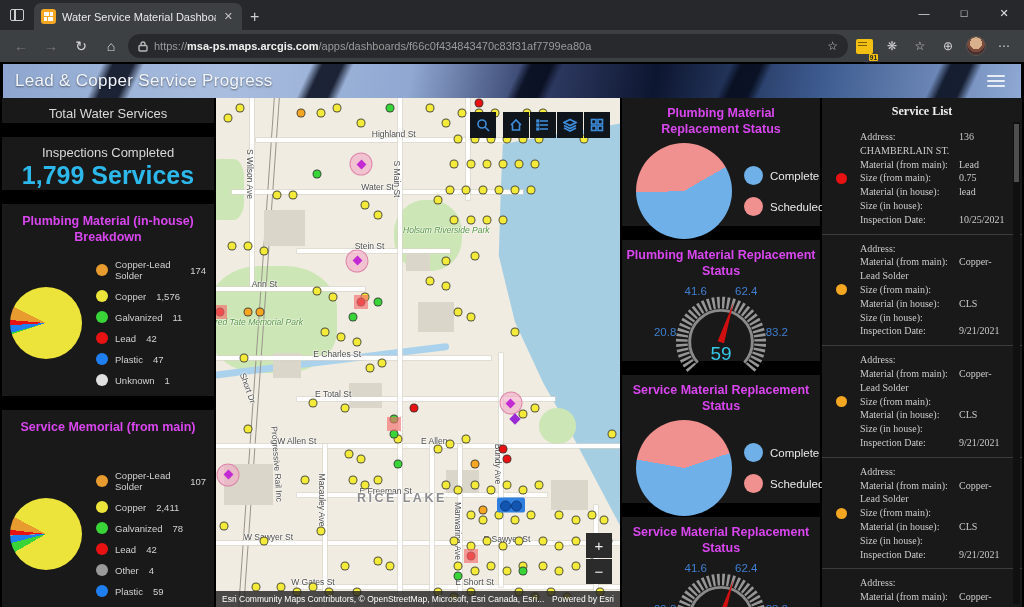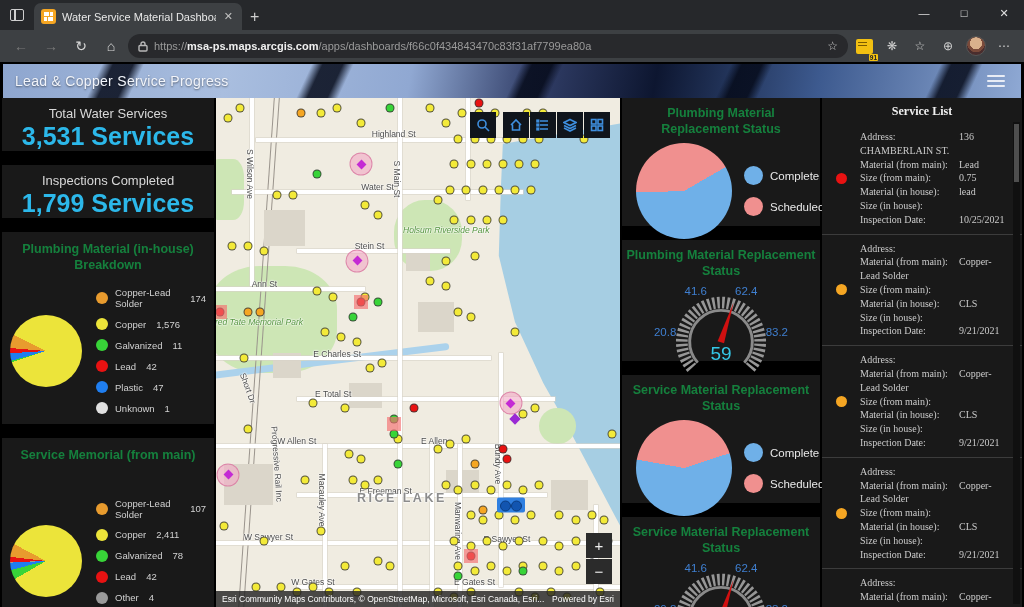--- a/index.html
+++ b/index.html
@@ -36,38 +36,38 @@
   .badge-91::before { content:""; position:absolute; left:2px; top:3px; width:9px; height:1.5px; background:#7a5b00; box-shadow:0 3px 0 #7a5b00; }
   .badge-num { position:absolute; right:-2px; bottom:-3px; background:#f2c012; color:#222; font-size:6.5px; font-weight:bold; padding:0 1px; border-radius:1px; }
   .avatar { width:20px; height:20px; border-radius:50%; background:radial-gradient(circle at 50% 35%, #d9b08c 0 40%, #7a4a3a 41% 60%, #4a2d2d 61%); border:1px solid #555; }
 
   
   .dash-header { height:34px; margin:2px 3px 0 3px; position:relative; display:flex; align-items:center;
     background:
       repeating-linear-gradient(115deg, rgba(5,10,25,0) 0 90px, rgba(5,10,25,.85) 100px 118px, rgba(5,10,25,0) 128px 190px),
       linear-gradient(100deg,#8ea6cf 0%, #a9bedf 22%, #90a8d2 40%, #33406a 52%, #0d1630 64%, #3d5a8f 80%, #8fa9d4 100%);
   }
-  .dash-title { color:#f2f5fb; font-size:14px; letter-spacing:.3px; padding-left:12px; text-shadow:0 1px 2px rgba(0,0,0,.5); }
+  .dash-title { color:#f2f5fb; font-size:17px; letter-spacing:.3px; padding-left:12px; text-shadow:0 1px 2px rgba(0,0,0,.5); }
   .hamburger { position:absolute; right:16px; top:50%; transform:translateY(-50%); width:18px; height:12px; display:flex; flex-direction:column; justify-content:space-between; }
   .hamburger i { height:2px; background:#e8ecf5; border-radius:1px; }
 
   .dash-body { position:absolute; left:0; right:0; top:98px; bottom:0; display:flex; gap:2px; padding:0 2px; background:#000; }
   .col { display:flex; flex-direction:column; gap:14px; }
   .col-left { width:212px; }
   .col-map { width:404px; }
   .col-mid { width:198px; }
   .col-list { flex:1;font-family:Liberation Serif, serif; }
   .panel { background:#191919; position:relative; }
 
   .stat-panel { height:61px; padding-top:8px; text-align:center; }
   .stat-label { color:#d8d8d8; font-size:13px; }
   .stat-value { color:#2cb8ea; font-size:25px; font-weight:bold; margin-top:1px; }
 
   .pie-panel-left { flex:1; padding:10px 8px; }
-  .pie-title { color:#15803d; font-size:12.5px; font-weight:bold; text-align:center; line-height:1.25; }
+  .pie-title { color:#d946ef; font-size:12.5px; font-weight:bold; text-align:center; line-height:1.25; }
   .pie-flex { display:flex; align-items:center; margin-top:14px; }
   .pie-sm { width:72px; height:72px; border-radius:50%; flex:none; }
   .legend { margin-left:14px; display:flex; flex-direction:column; gap:9px; }
   .leg-row { display:flex; align-items:center; gap:7px; color:#d2d2d2; font-size:9.5px; }
   .leg-dot { width:12px; height:12px; border-radius:50%; flex:none; }
   .leg-val { margin-left:3px; }
 
   .pie-panel-right { height:128px; padding:8px 8px; }
   .pie-flex-r { display:flex; align-items:center; margin-top:6px; }
   .pie-md { width:96px; height:96px; border-radius:50%; flex:none; margin-left:6px; }
@@ -183,21 +183,20 @@
       <i></i>
       <i></i>
     </div>
 </div>
 
 <div class="dash-body">
 
   <div class="col col-left">
     <div class="panel stat-panel">
       <div class="stat-label">Total Water Services</div>
-      <div class="stat-value">3,531 Services</div>
     </div>
     <div class="panel stat-panel" style="height:64px">
       <div class="stat-label">Inspections Completed</div>
       <div class="stat-value">1,799 Services</div>
     </div>
     <div class="panel pie-panel-left" style="flex:0 0 168px">
       <div class="pie-title">Plumbing Material (in-house) Breakdown</div>
       <div class="pie-flex">
         <div class="pie-sm" style="background: conic-gradient(from 252deg, rgb(56, 212, 56) 0deg, rgb(56, 212, 56) 2.2deg, rgb(31, 126, 240) 2.2deg, rgb(31, 126, 240) 14.4deg, rgb(232, 18, 18) 14.4deg, rgb(232, 18, 18) 22.8deg, rgb(232, 155, 46) 22.8deg, rgb(232, 155, 46) 44.4deg, rgb(224, 224, 224) 44.4deg, rgb(224, 224, 224) 44.6deg, rgb(236, 228, 58) 44.6deg, rgb(236, 228, 58) 360deg);"></div>
         <div class="legend">
@@ -316,21 +315,21 @@
           <div class="map-label" style="left: 38%; top: 29%;">Stein St</div>
           <div class="map-label" style="left: 12%; top: 36.5%;">Ann St</div>
           <div class="map-label" style="left: 30%; top: 50.2%;">E Charles St</div>
           <div class="map-label" style="left: 29%; top: 58.2%;">E Total St</div>
           <div class="map-label" style="left: 20%; top: 67.3%;">W Allen St</div>
           <div class="map-label" style="left: 54%; top: 67.3%;">E Allen</div>
           <div class="map-label" style="left: 42%; top: 77.2%;">E Freeman St</div>
           <div class="map-label" style="left: 13%; top: 86.3%;">W Sawyer St</div>
           <div class="map-label" style="left: 72%; top: 86.6%;">E Sawyer St</div>
           <div class="map-label" style="left: 24%; top: 95%;">W Gates St</div>
-          <div class="map-label" style="left: 64%; top: 95%;">E Gates St</div>
+          <div class="map-label" style="left: 64%; top: 95%;">E Short St</div>
           <div class="map-label" style="left: 8.5%; top: 15%; transform: translate(-50%, -50%) rotate(90deg);">S Wilson Ave</div>
           <div class="map-label" style="left: 44.8%; top: 16%; transform: translate(-50%, -50%) rotate(90deg);">S Main St</div>
           <div class="map-label" style="left: 26.3%; top: 79%; transform: translate(-50%, -50%) rotate(90deg);">Macauley Ave</div>
           <div class="map-label" style="left: 59.8%; top: 85%; transform: translate(-50%, -50%) rotate(90deg);">Manwaring Ave</div>
           <div class="map-label" style="left: 69.8%; top: 72%; transform: translate(-50%, -50%) rotate(90deg);">Bundy Ave</div>
           <div class="map-label" style="left: 93.2%; top: 89%; transform: translate(-50%, -50%) rotate(90deg);">Cora Ave</div>
           <div class="map-label" style="left: 8%; top: 57%; transform: translate(-50%, -50%) rotate(70deg);">Short Dr</div>
           <div class="map-label" style="left: 15%; top: 72%; transform: translate(-50%, -50%) rotate(86deg);">Progressive Rail Inc</div>
           <div class="map-label city" style="left: 46%; top: 78.6%;">RICE LAKE</div>
           <div class="map-label park-l" style="left: 57%; top: 26%;">Holsum Riverside Park</div>

